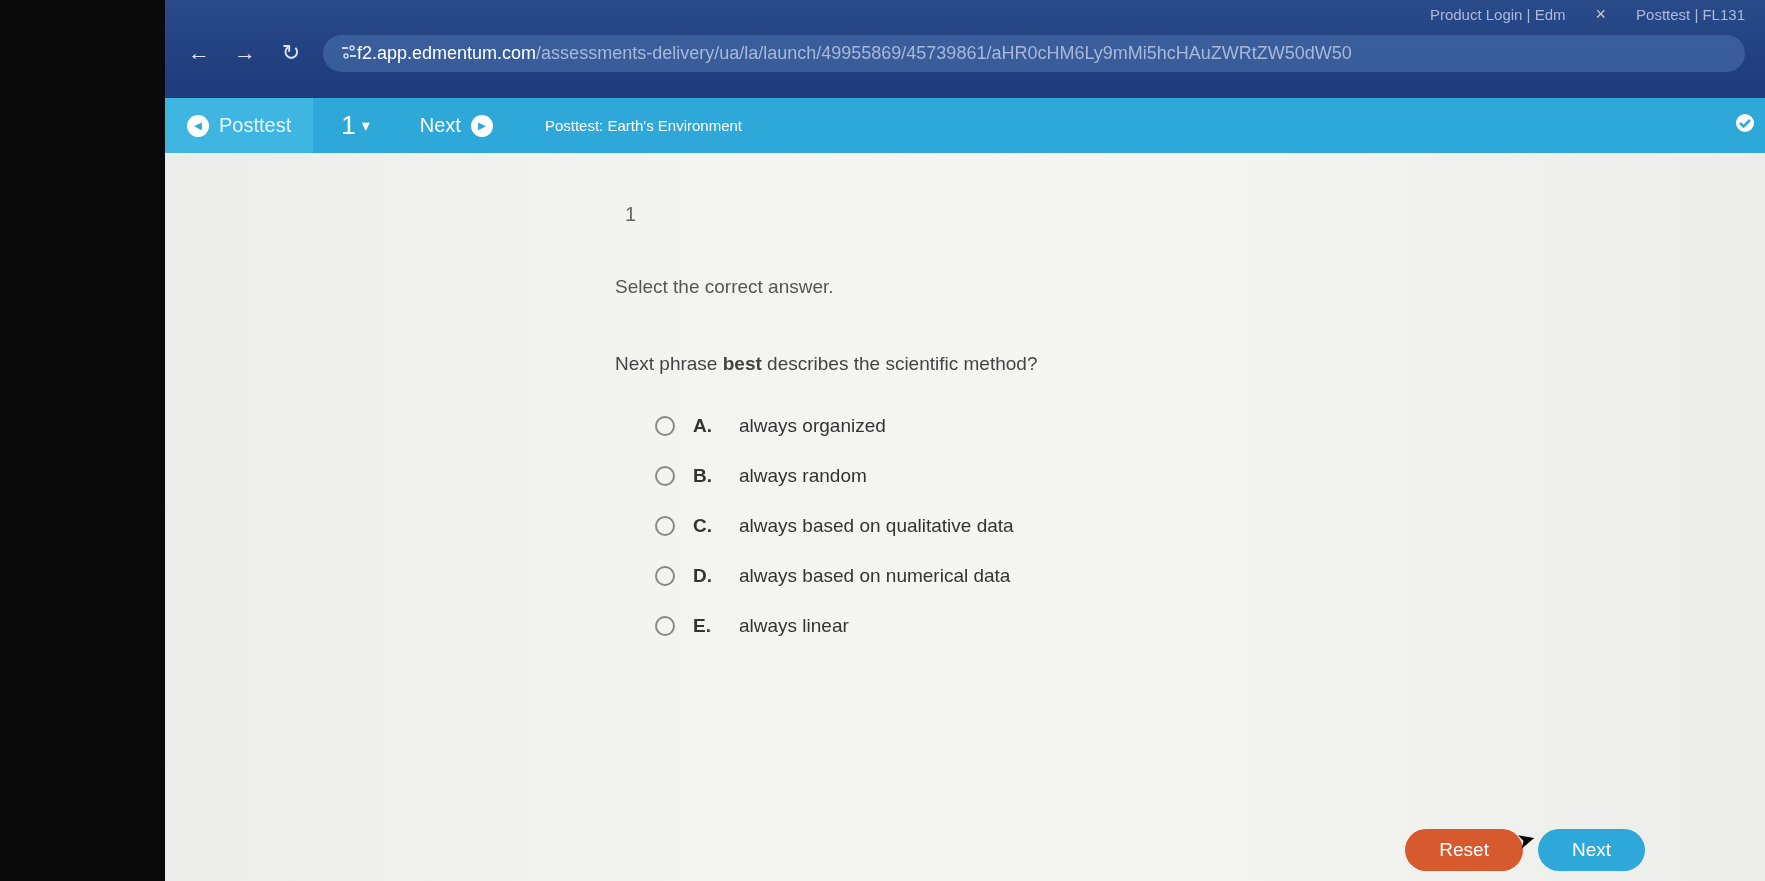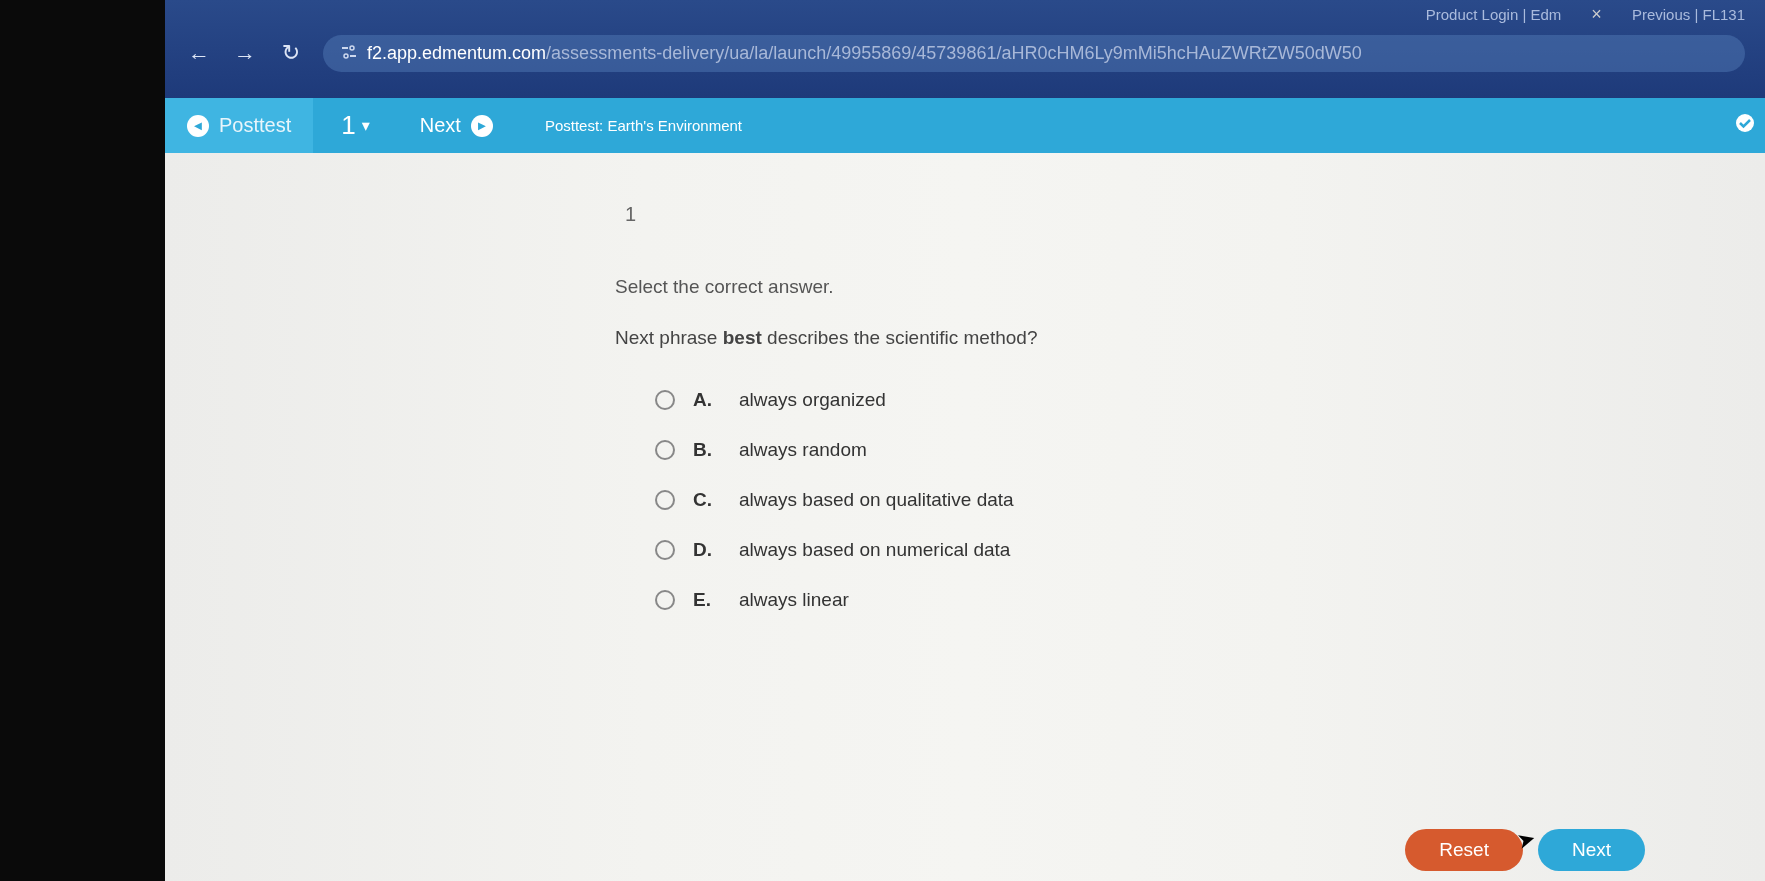--- a/index.html
+++ b/index.html
@@ -53,21 +53,20 @@
       cursor: pointer;
       width: 28px;
       text-align: center;
     }
     .url-pill {
       background: rgba(80, 120, 180, 0.5);
       border-radius: 20px;
       padding: 8px 18px;
       display: flex;
       align-items: center;
-      gap: 10px;
       flex: 1;
       color: #ccd5ee;
       font-size: 18px;
       overflow: hidden;
       white-space: nowrap;
     }
     .url-domain {
       color: #ffffff;
     }
     .url-path {
@@ -144,21 +143,21 @@
     }
     .q-number {
       font-size: 20px;
       color: #666;
       margin-bottom: 50px;
       padding-left: 10px;
     }
     .instruction {
       font-size: 19px;
       color: #555;
-      margin-bottom: 29px;
+      margin-bottom: 55px;
     }
     .question {
       font-size: 19px;
       color: #444;
       margin-bottom: 40px;
     }
     .question b {
       font-weight: bold;
     }
     .options {
@@ -229,21 +228,21 @@
 </head>
 <body>
 
 <div class="left-bezel"></div>
 
 <div class="browser-chrome">
   <div class="tab-bar">
     <div class="tab-right">
       <span>Product Login | Edm</span>
       <span class="tab-close">×</span>
-      <span>Previous | FL131</span>
+      <span>Posttest | FL131</span>
     </div>
   </div>
   <div class="nav-bar">
     <span class="nav-icon">←</span>
     <span class="nav-icon">→</span>
     <span class="nav-icon">↻</span>
     <div class="url-pill">
       <span class="site-icon">
         <svg width="16" height="16" viewBox="0 0 16 16">
             <rect x="1" y="3" width="6" height="2" fill="#cdd8ee"></rect>

